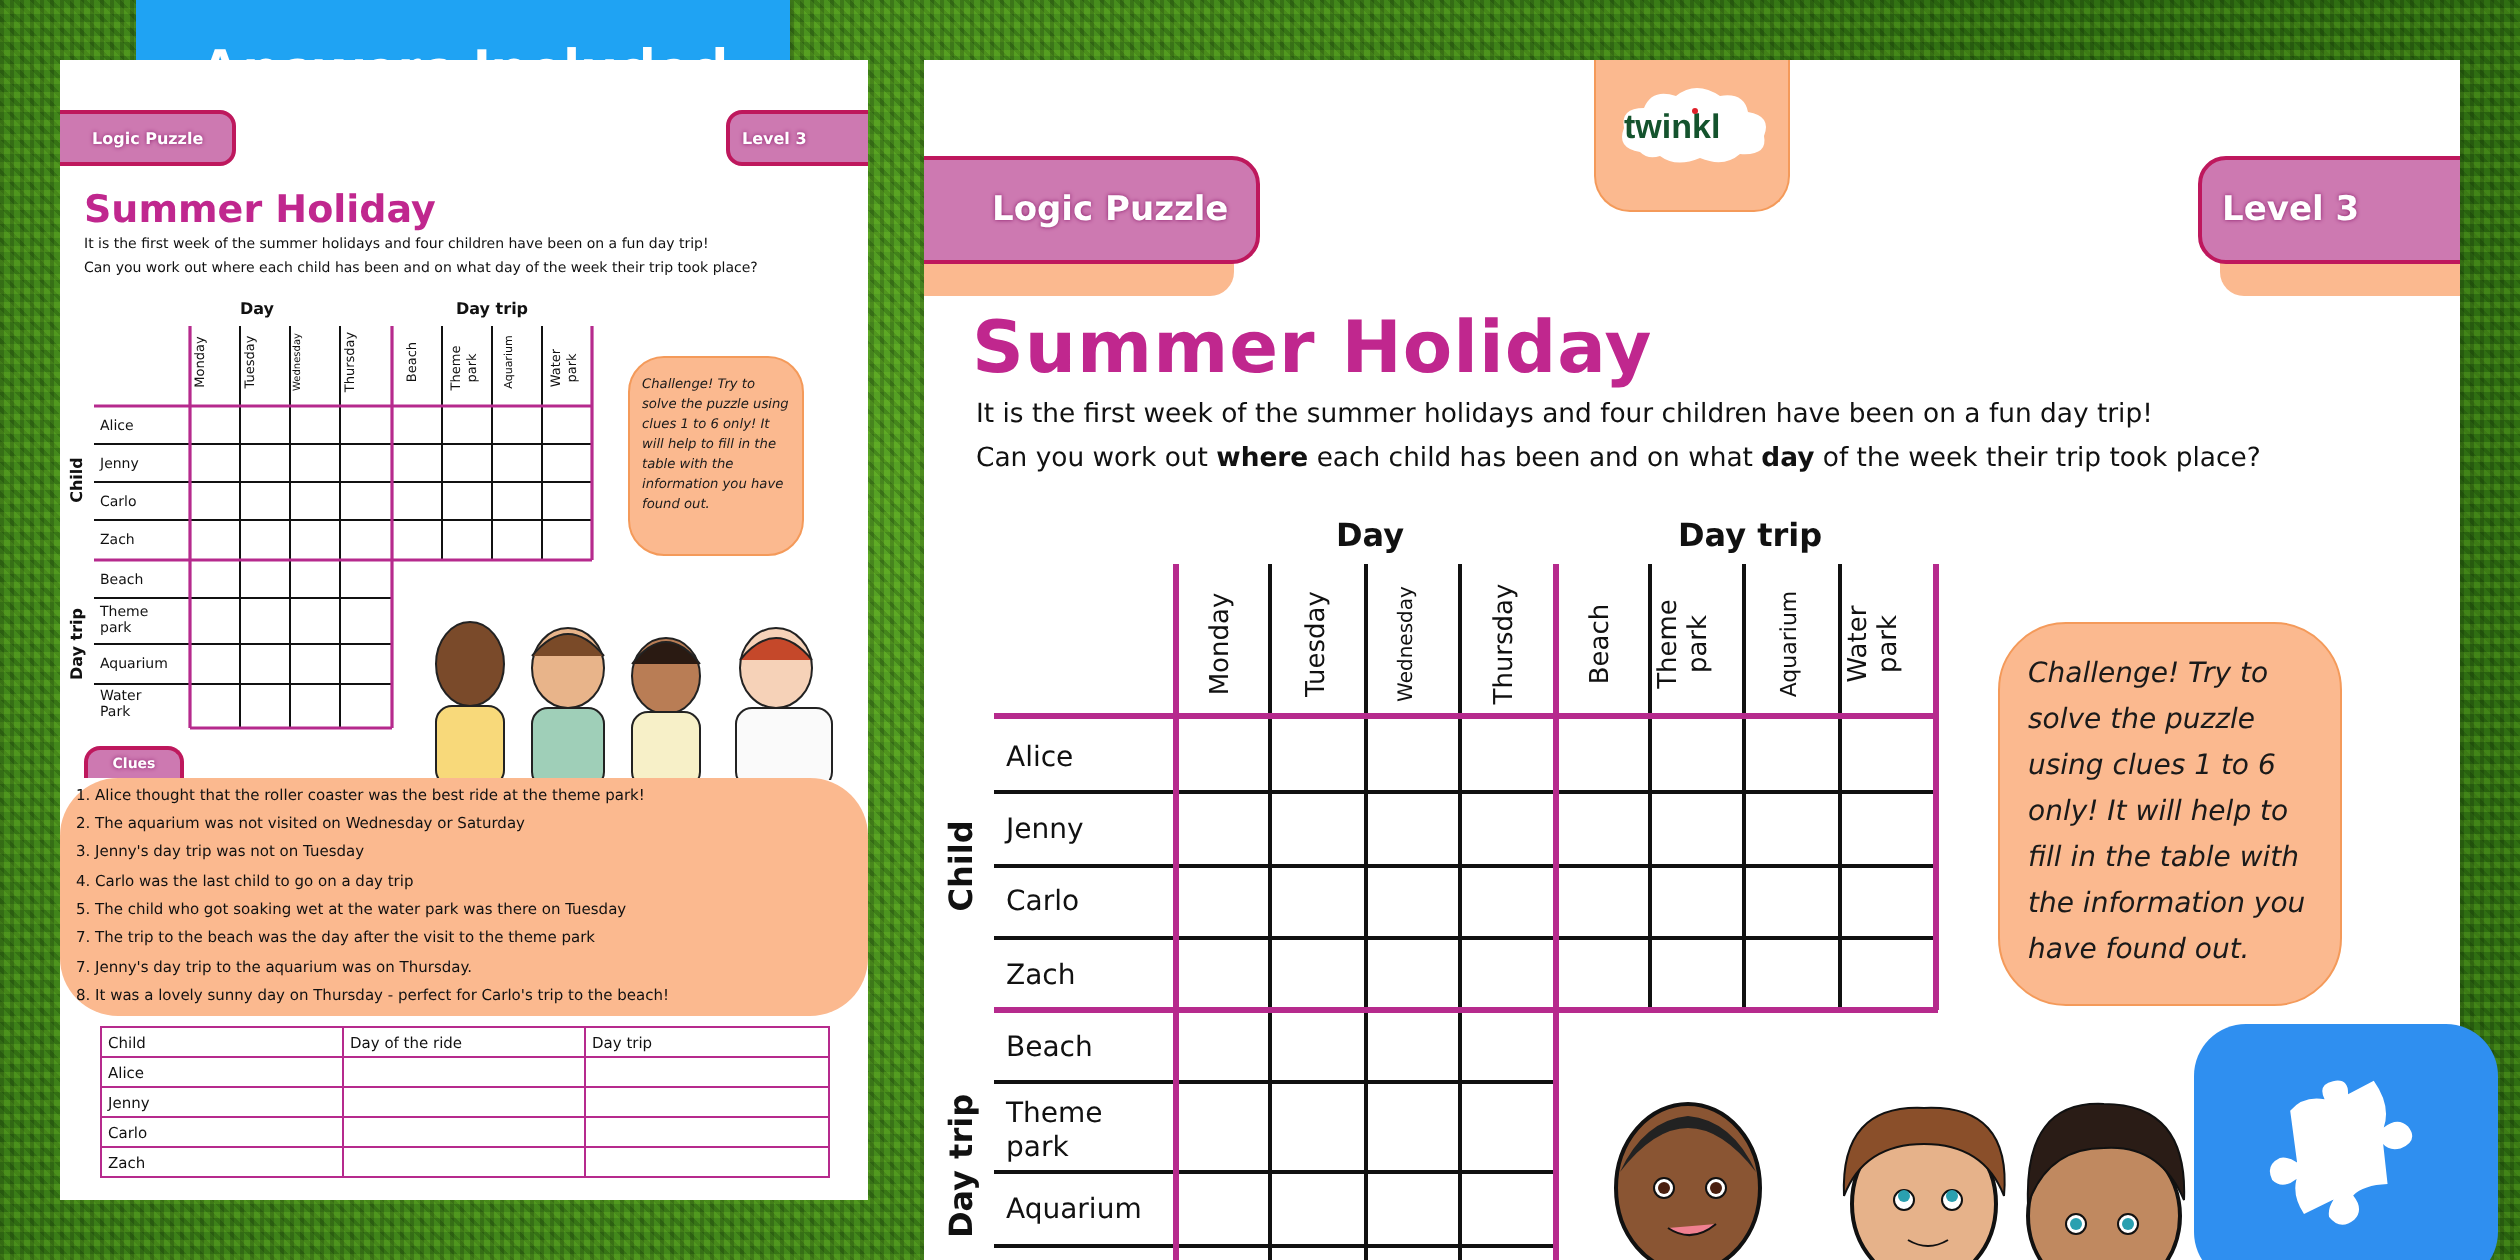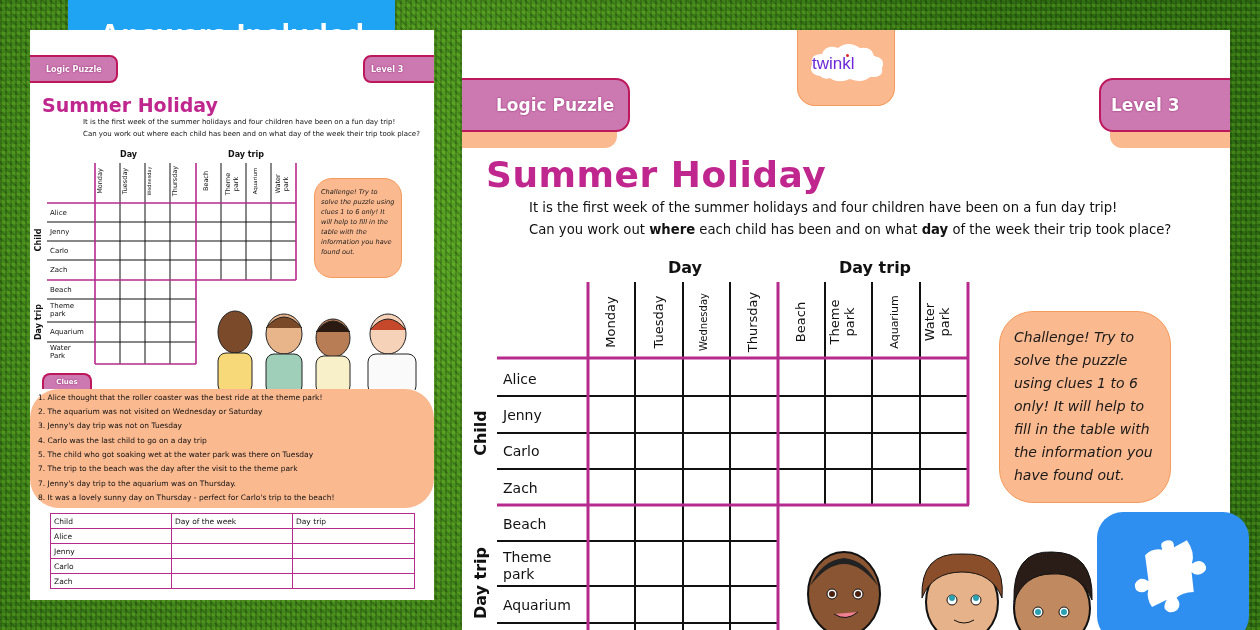--- a/index.html
+++ b/index.html
@@ -18,21 +18,21 @@
   .abs { position: absolute; }
 
   
   .tab-pink {
     position: absolute; background: #cd79b1; border: 2px solid #be185d;
     color: #fff; font-weight: bold; display: flex; align-items: center;
     text-shadow: 0 0 2px #8a1a6a;
   }
   .tab-orange { position: absolute; background: #fbb98f; }
   .title-pink { position: absolute; color: #c0278e; font-weight: bold; white-space: nowrap; }
-  .intro { position: absolute; color: #111; white-space: nowrap; margin-left: 41px; }
+  .intro { position: absolute; color: #111; white-space: nowrap; }
   .cell-label { position: absolute; color: #111; white-space: nowrap; }
   .vert { position: absolute; transform: rotate(-90deg); transform-origin: center center; white-space: nowrap; color: #111; text-align: center; }
   .cell { position: absolute; }
 
   
   .bubble {
     position: absolute; background: #fbb98f; border: 1.5px solid #f49a5a;
     font-style: italic; color: #1a1a1a;
   }
 
@@ -159,21 +159,21 @@
     <div class="clue" style="left:8px; top:61px;">5.  The child who got soaking wet at the water park was there on Tuesday</div>
     <div class="clue" style="left:8px; top:75px;">7.  The trip to the beach was the day after the visit to the theme park</div>
     <div class="clue" style="left:8px; top:90px;">7.  Jenny's day trip to the aquarium was on Thursday.</div>
     <div class="clue" style="left:8px; top:104px;">8.  It was a lovely sunny day on Thursday - perfect for Carlo's trip to the beach!</div>
   </div>
 
   <table class="ans-table" style="left:20px; top:483px; width:365px;">
     <tbody>
         <tr>
       <td style="width:121px;">Child</td>
-      <td style="width:121px;">Day of the week</td>
+      <td style="width:121px;">Day of the ride</td>
       <td>Day trip</td>
     </tr>
     <tr>
           <td>Alice</td>
           <td></td>
           <td></td>
         </tr>
     <tr>
           <td>Jenny</td>
           <td></td>
@@ -192,21 +192,21 @@
   </tbody>
     </table>
 </div>
 
 <div class="page" id="right-page" style="left:462px; top:30px; width:768px; height:600px;">
 
   <div class="tab-orange" style="left:335px; top:0; width:98px; height:76px; border-radius:0 0 18px 18px; border:1px solid #f49a5a; border-top:none;">
     <svg class="abs" style="left:8px; top:10px;" width="82" height="44">
       <path d="M14 36 Q2 34 6 24 Q4 14 16 14 Q20 4 32 8 Q42 0 54 8 Q66 6 68 16 Q80 18 76 28 Q78 38 64 37 Q56 44 44 39 Q32 44 24 38 Q18 40 14 36 Z" fill="#fff"></path>
     </svg>
-    <div class="abs" style="left:14px; top:24px; font-size:17px; font-weight:normal; color:#6d28d9; font-family:'Liberation Sans',sans-serif;">twinkl</div>
+    <div class="abs" style="left:14px; top:24px; font-size:17px; font-weight:bold; color:#14532d; font-family:'Liberation Sans',sans-serif;">twinkl</div>
     <div class="abs" style="left:48px; top:24px; width:3px; height:3px; border-radius:50%; background:#e0202a;"></div>
   </div>
 
   <div class="tab-orange" style="left:0; top:92px; width:155px; height:26px; border-radius:0 0 12px 0;"></div>
   <div class="tab-pink" style="left:-2px; top:48px; width:170px; height:54px; border-radius:0 14px 14px 0; font-size:17px; padding-left:34px;">
     <span>Logic Puzzle</span>
   </div>
   <div class="tab-orange" style="left:648px; top:92px; width:122px; height:26px; border-radius:0 0 0 12px;"></div>
   <div class="tab-pink" style="left:637px; top:48px; width:133px; height:54px; border-radius:14px 0 0 14px; font-size:17px; padding-left:10px;">
     <span>Level 3</span>

